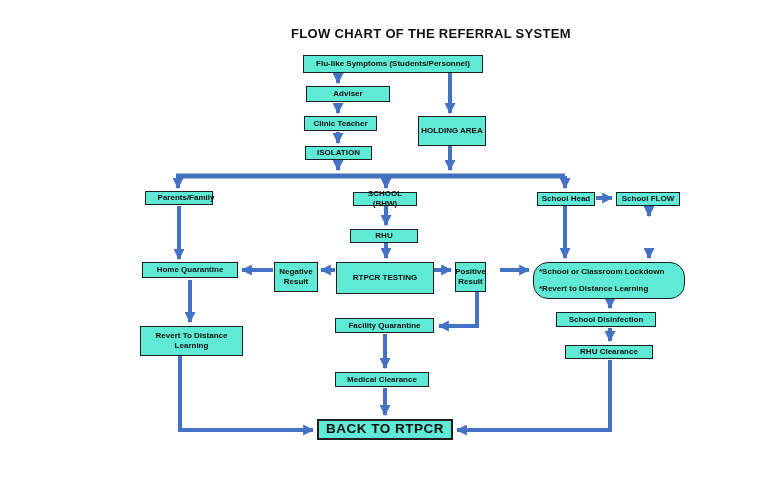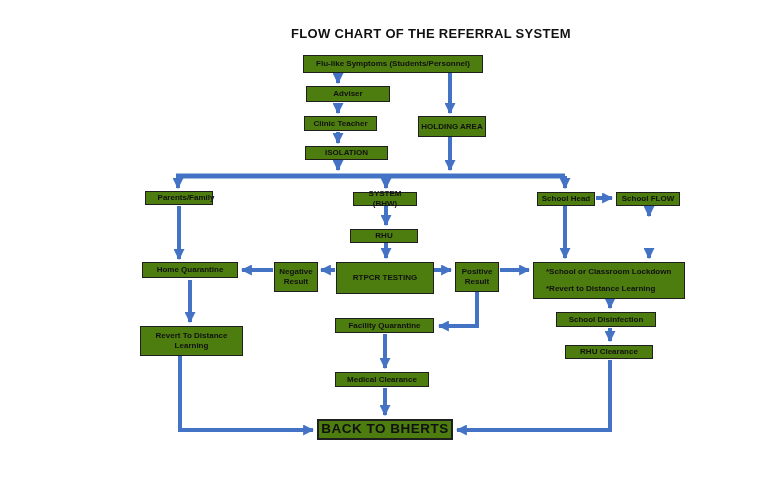--- a/index.html
+++ b/index.html
@@ -18,28 +18,28 @@
     position:absolute;top:26px;left:0;width:100%;text-align:center;
     font-size:13px;font-weight:bold;letter-spacing:.3px;color:var(--text);padding-left:47px;
   }
   svg.arrows{position:absolute;left:0;top:0;width:768px;height:503px;}
   svg.arrows line, svg.arrows polyline{
     stroke:var(--arrow);stroke-width:4;fill:none;stroke-linejoin:miter;
   }
   svg.arrows line.thick{stroke-width:5;}
   #arrowhead path{fill:var(--arrow);}
   .node{
-    position:absolute;box-sizing:border-box;background:#4d7c0f;
+    position:absolute;box-sizing:border-box;background:#5eead4;
     border:1.5px solid var(--box-border);
     display:flex;flex-direction:column;align-items:center;justify-content:center;
     text-align:center;font-weight:bold;font-size:8px;line-height:1.2;
     color:var(--text);padding:1px 2px;
   }
   .node.big{font-size:13.5px;letter-spacing:.5px;border-width:2px;}
-  .node.left-align{align-items:flex-start;text-align:left;justify-content:space-around;padding-left:12px;}
+  .node.left-align{align-items:flex-start;text-align:left;justify-content:space-around;padding-left:5px;border-radius:15px;}
 </style>
 </head>
 <body>
 
 <div class="canvas">
 
   <div class="title">FLOW CHART OF THE REFERRAL SYSTEM</div>
 
   <svg class="arrows" viewBox="0 0 768 503">
     <defs>
@@ -80,40 +80,40 @@
     <line x1="385" y1="334" x2="385" y2="368" marker-end="url(#arrowhead)"></line>
     <line x1="385" y1="388" x2="385" y2="415" marker-end="url(#arrowhead)"></line>
     <line x1="610" y1="299" x2="610" y2="308" marker-end="url(#arrowhead)"></line>
     <line x1="610" y1="328" x2="610" y2="341" marker-end="url(#arrowhead)"></line>
     <polyline points="610,360 610,430 457,430" marker-end="url(#arrowhead)"></polyline>
   </svg>
 
   <div class="node" style="left:303px;top:55px;width:180px;height:18px;">Flu-like Symptoms (Students/Personnel)</div>
   <div class="node" style="left:306px;top:86px;width:84px;height:16px;">Adviser</div>
   <div class="node" style="left:304px;top:116px;width:73px;height:15px;">Clinic Teacher</div>
-  <div class="node" style="left:418px;top:116px;width:68px;height:21px;">HOLDING AREA</div>
-  <div class="node" style="left:305px;top:146px;width:83px;height:14px;">ISOLATION</div>
+  <div class="node" style="left:418px;top:116px;width:68px;height:30px;">HOLDING AREA</div>
+  <div class="node" style="left:305px;top:146px;width:67px;height:14px;">ISOLATION</div>
 
   <div class="node" style="left:145px;top:191px;width:68px;height:14px;padding-left:16px;">Parents/Family</div>
-  <div class="node" style="left:353px;top:192px;width:64px;height:14px;">SYSTEM (BHW)</div>
+  <div class="node" style="left:353px;top:192px;width:64px;height:14px;">SCHOOL (BHW)</div>
   <div class="node" style="left:537px;top:192px;width:58px;height:14px;">School Head</div>
   <div class="node" style="left:616px;top:192px;width:64px;height:14px;">School FLOW</div>
   <div class="node" style="left:350px;top:229px;width:68px;height:14px;">RHU</div>
 
   <div class="node" style="left:142px;top:262px;width:96px;height:16px;">Home Quarantine</div>
   <div class="node" style="left:274px;top:262px;width:44px;height:30px;">Negative Result</div>
   <div class="node" style="left:336px;top:262px;width:98px;height:32px;">RTPCR TESTING</div>
-  <div class="node" style="left:455px;top:262px;width:44px;height:30px;">Positive Result</div>
+  <div class="node" style="left:455px;top:262px;width:31px;height:30px;">Positive Result</div>
 
   <div class="node left-align" style="left:533px;top:262px;width:152px;height:37px;">
     <span>*School or Classroom Lockdown</span>
     <span>*Revert to Distance Learning</span>
   </div>
 
   <div class="node" style="left:556px;top:312px;width:100px;height:15px;">School Disinfection</div>
   <div class="node" style="left:335px;top:318px;width:99px;height:15px;">Facility Quarantine</div>
   <div class="node" style="left:565px;top:345px;width:88px;height:14px;">RHU Clearance</div>
   <div class="node" style="left:140px;top:326px;width:103px;height:30px;">Revert To Distance Learning</div>
   <div class="node" style="left:335px;top:372px;width:94px;height:15px;">Medical Clearance</div>
 
-  <div class="node big" style="left:317px;top:419px;width:136px;height:21px;">BACK TO BHERTS</div>
+  <div class="node big" style="left:317px;top:419px;width:136px;height:21px;">BACK TO RTPCR</div>
 
 </div>
 
 </body></html>

